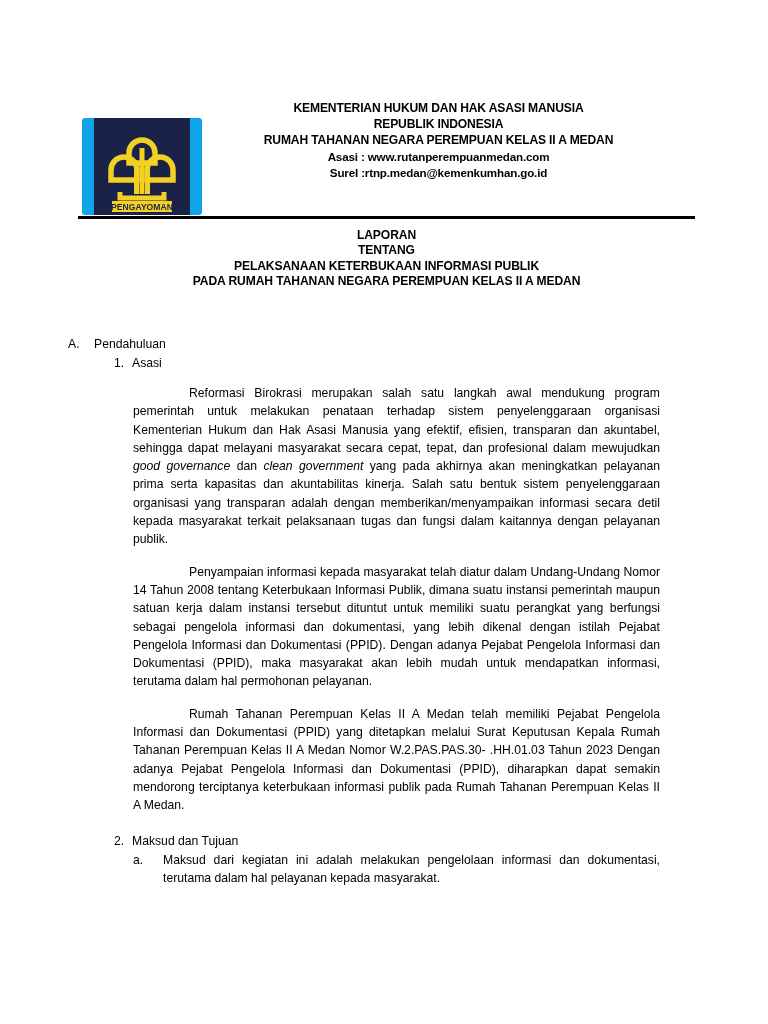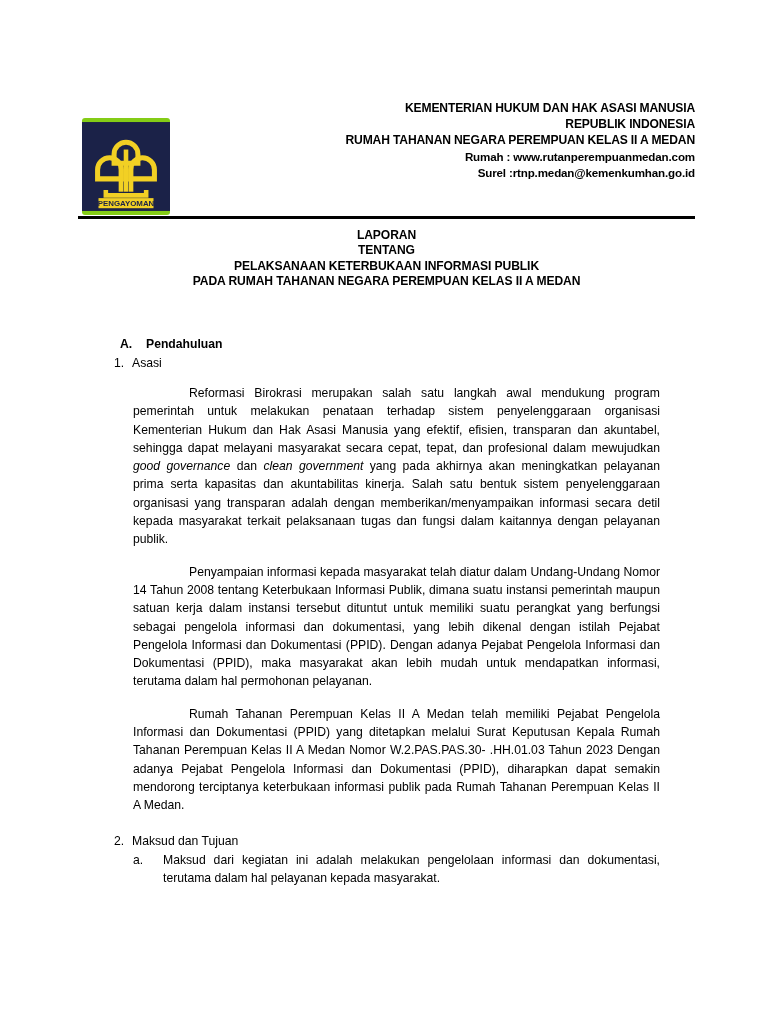--- a/index.html
+++ b/index.html
@@ -32,34 +32,34 @@
     left: 78px;
     top: 100px;
     width: 617px;
     height: 120px;
   }
 
   .logo {
     position: absolute;
     left: 4px;
     top: 18px;
-    width: 88px;
+    width: 120px;
     height: 97px;
-    background: #84cc16;
+    background: #0ea5e9;
     border-radius: 3px;
     overflow: hidden;
   }
   .logo svg { display:block; width:100%; height:100%; }
 
   .letterhead-text {
     position: absolute;
     left: 104px;
     top: 0px;
     width: 513px;
-    text-align: right;
+    text-align: center;
   }
   .lh-line {
     font-weight: bold;
     font-size: 12.1px;
     line-height: 16.2px;
     letter-spacing: -0.15px;
     white-space: nowrap;
   }
   .lh-line.small {
     font-size: 11.6px;
@@ -93,22 +93,22 @@
   
   .body-area {
     position: absolute;
     left: 0;
     top: 336px;
     width: 768px;
   }
 
   .sec-head {
     position: relative;
-    margin-left: 120px;
-    font-weight: bold;
+    margin-left: 68px;
+    font-weight: normal;
     font-size: 12.2px;
     line-height: 17px;
   }
   .sec-head .marker {
     display: inline-block;
     width: 26px;
   }
 
   .sub-head {
     position: relative;
@@ -181,21 +181,21 @@
 
         <rect x="18" y="83" width="60" height="11" fill="#f2d024"></rect>
         <text x="48" y="91.6" font-family="'Liberation Sans', sans-serif" font-size="8.6" font-weight="bold" fill="#1b2248" text-anchor="middle">PENGAYOMAN</text>
       </svg>
     </div>
 
     <div class="letterhead-text">
       <div class="lh-line">KEMENTERIAN HUKUM DAN HAK ASASI MANUSIA</div>
       <div class="lh-line">REPUBLIK INDONESIA</div>
       <div class="lh-line">RUMAH TAHANAN NEGARA PEREMPUAN KELAS II A MEDAN</div>
-      <div class="lh-line small">Rumah : www.rutanperempuanmedan.com</div>
+      <div class="lh-line small">Asasi : www.rutanperempuanmedan.com</div>
       <div class="lh-line small">Surel :rtnp.medan@kemenkumhan.go.id</div>
     </div>
   </div>
 
   <div class="hrule"></div>
 
   <div class="titleblock">
     <div class="title-line">LAPORAN</div>
     <div class="title-line">TENTANG</div>
     <div class="title-line">PELAKSANAAN KETERBUKAAN INFORMASI PUBLIK</div>

